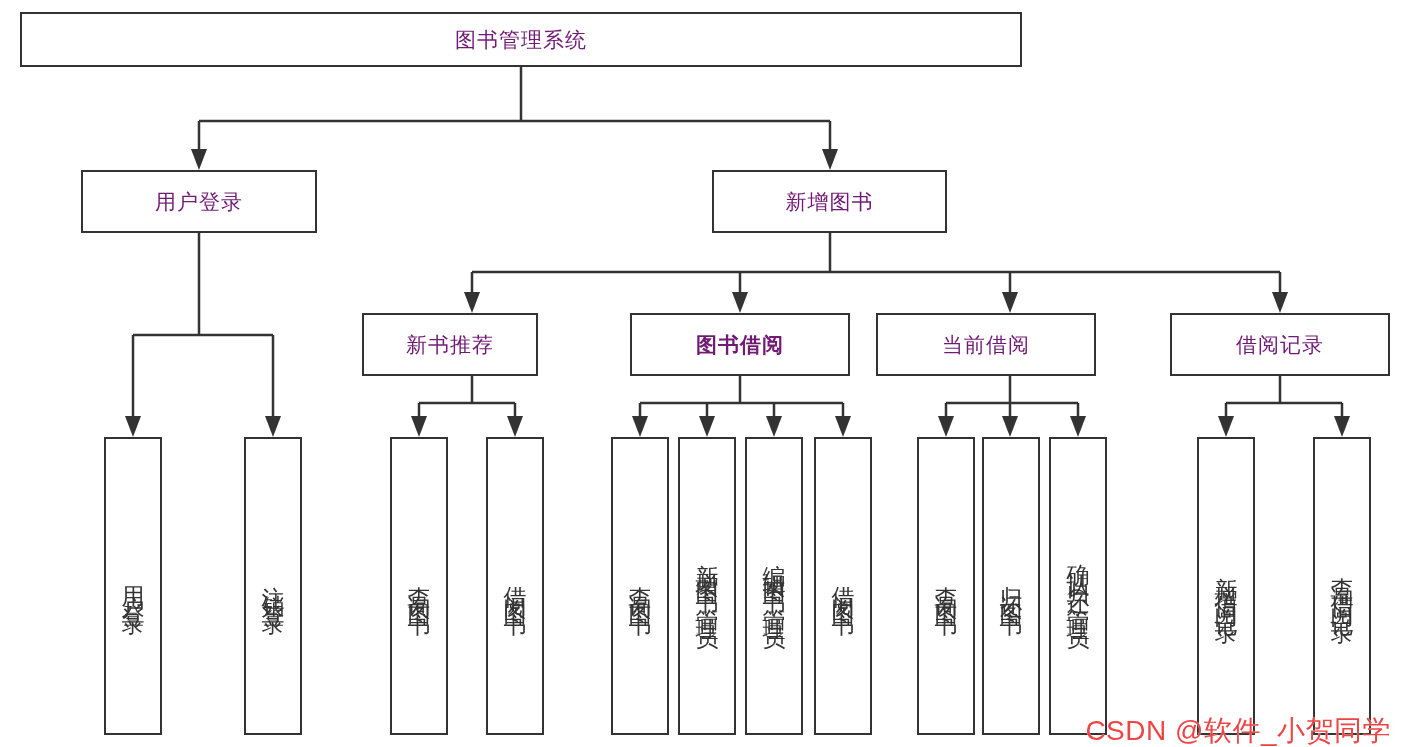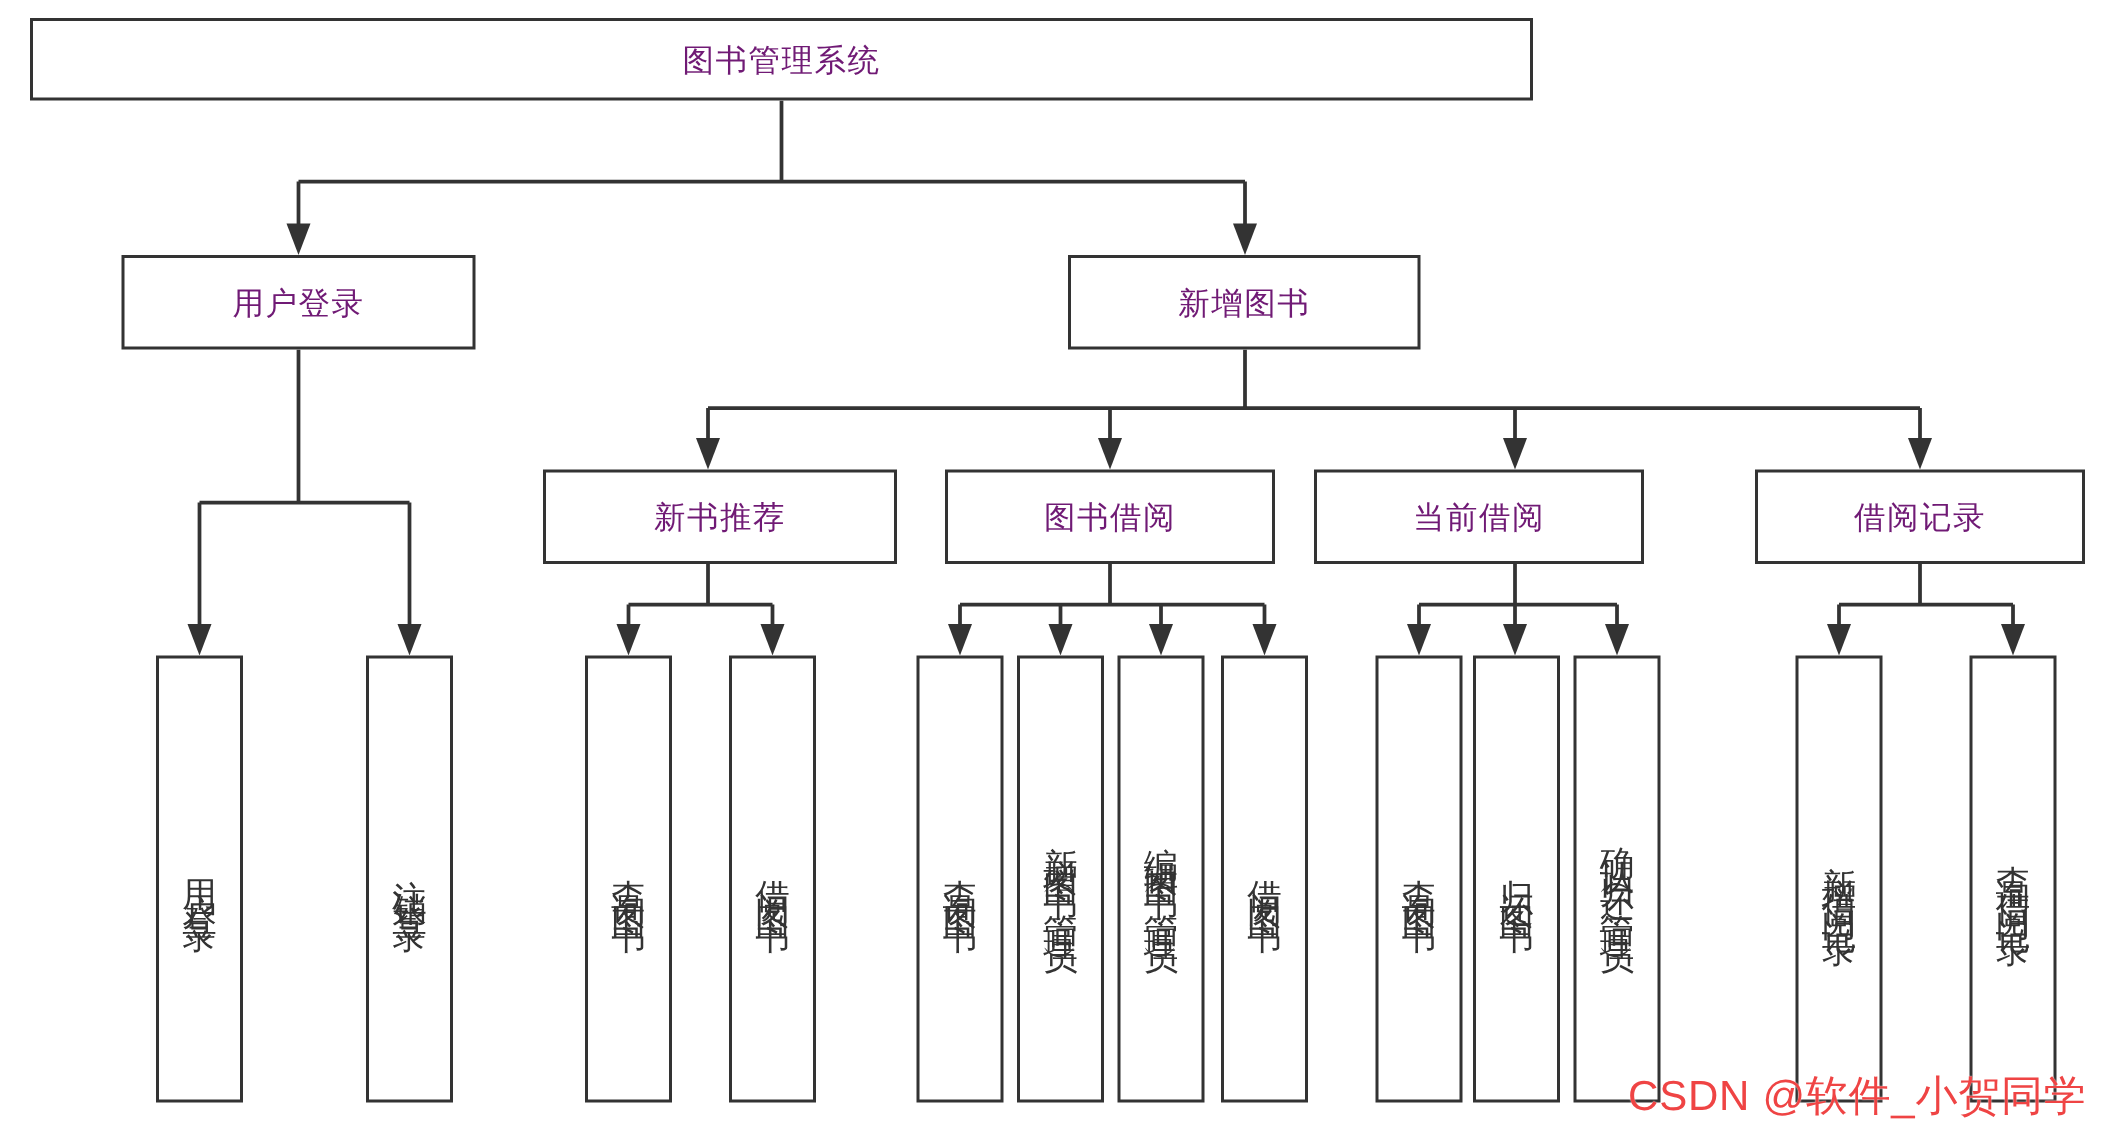--- a/index.html
+++ b/index.html
@@ -117,22 +117,22 @@
       <polygon points="1218,416 1234,416 1226,437"></polygon>
       <polygon points="1334,416 1350,416 1342,437"></polygon>
     </g>
   </svg>
 
   <div class="node" style="left:20px; top:12px; width:1002px; height:55px;">图书管理系统</div>
 
   <div class="node" style="left:81px; top:170px; width:236px; height:63px;">用户登录</div>
   <div class="node" style="left:712px; top:170px; width:235px; height:63px;">新增图书</div>
 
-  <div class="node" style="left:362px; top:313px; width:236px; height:63px;">新书推荐</div>
-  <div class="node" style="left:630px; top:313px; width:220px; height:63px;">图书借阅</div>
+  <div class="node" style="left:362px; top:313px; width:176px; height:63px;">新书推荐</div>
+  <div class="node" style="left:630px; top:313px; width:220px; height:63px;font-weight:bold;">图书借阅</div>
   <div class="node" style="left:876px; top:313px; width:220px; height:63px;">当前借阅</div>
   <div class="node" style="left:1170px; top:313px; width:220px; height:63px;">借阅记录</div>
 
   <div class="leaf" style="left:104px">
     <span class="vtext">用户登录</span>
   </div>
   <div class="leaf" style="left:244px">
     <span class="vtext">注销登录</span>
   </div>
 

